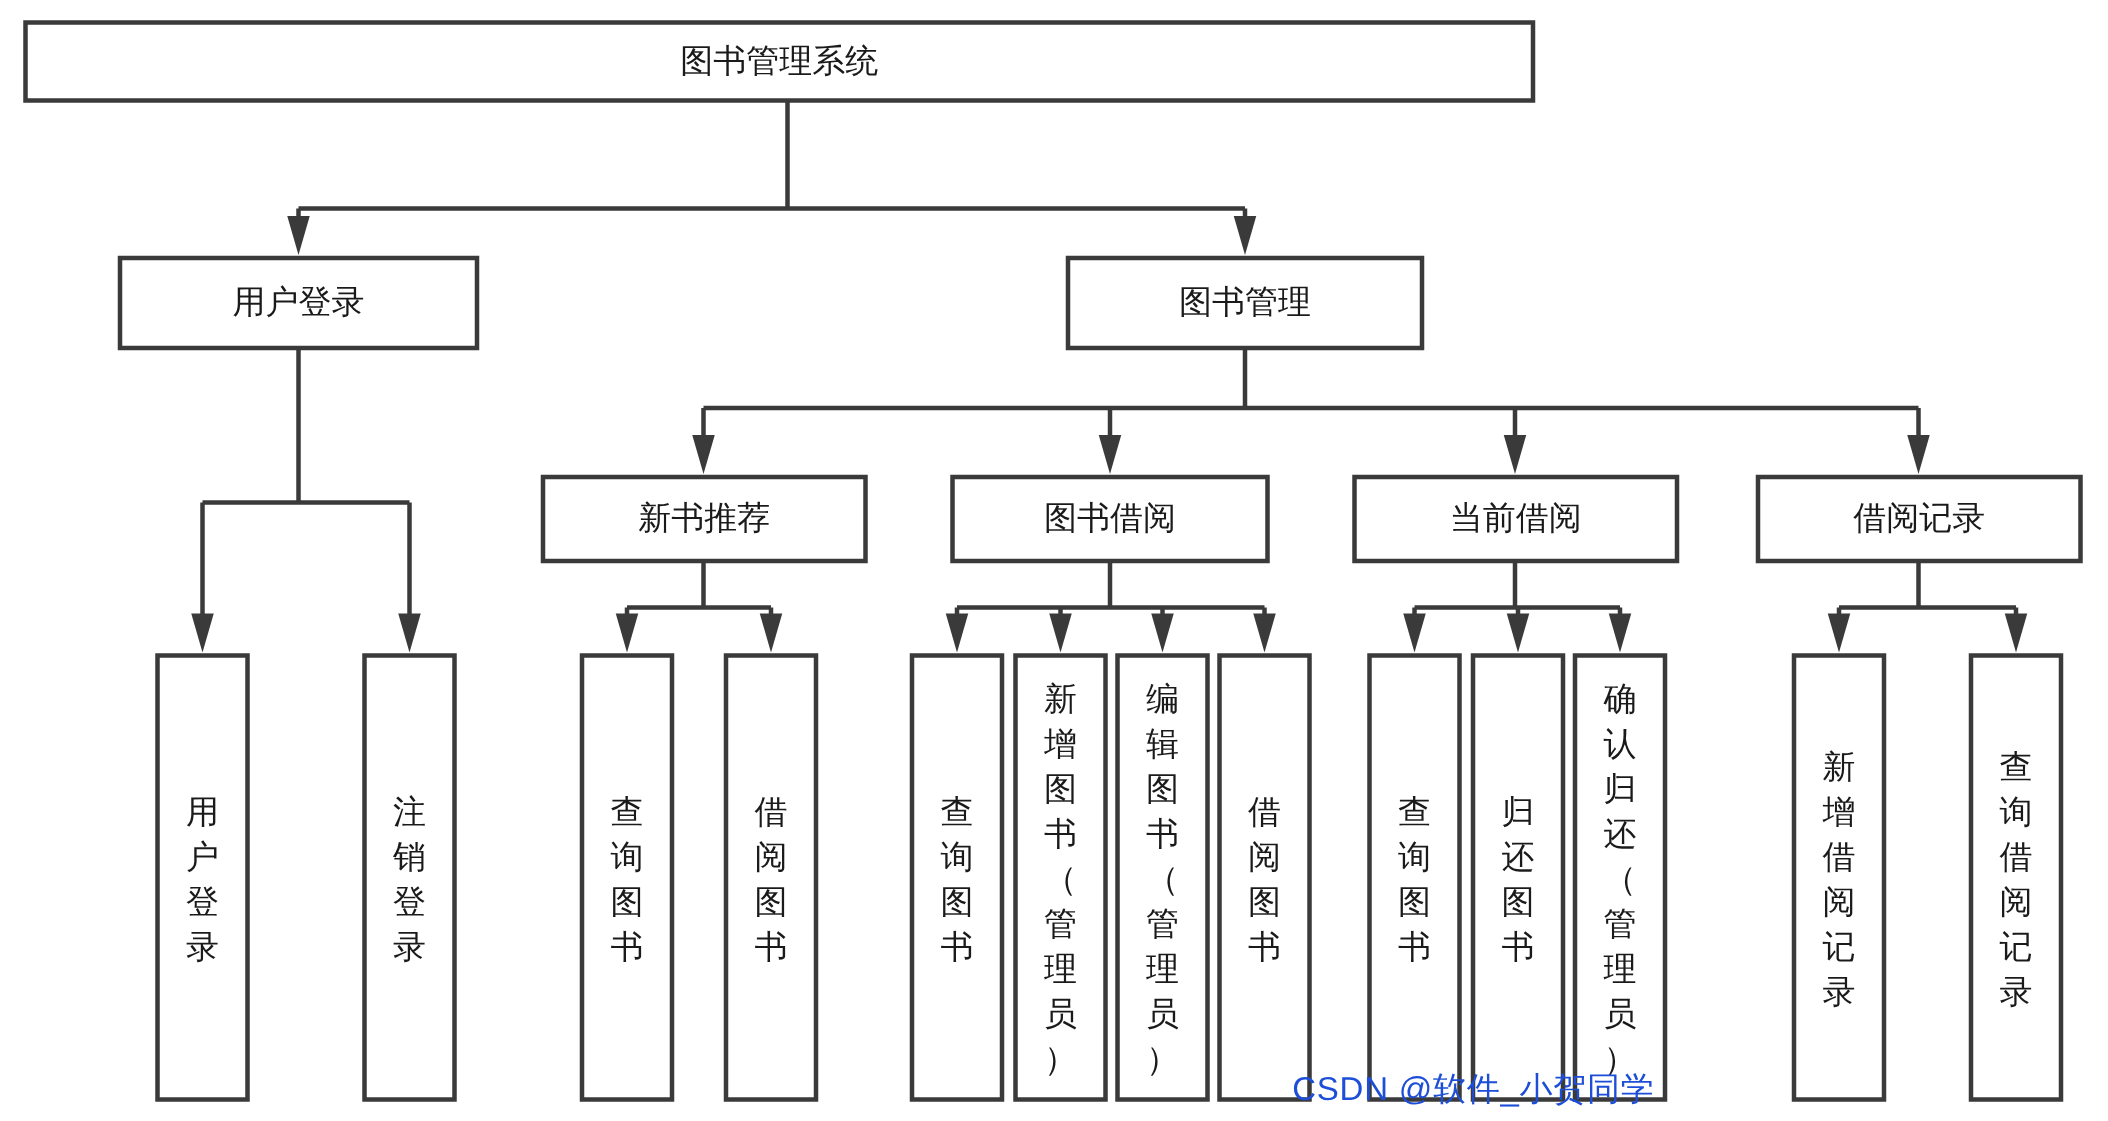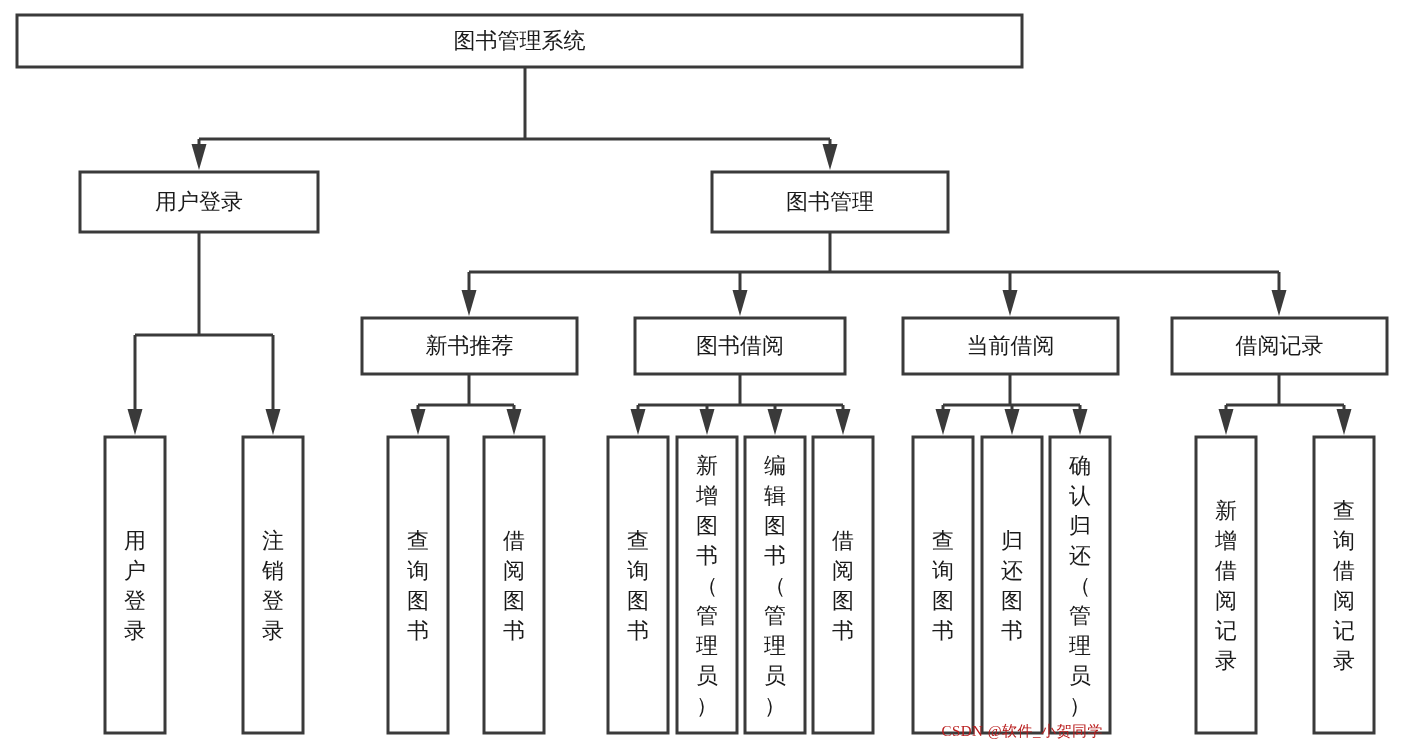--- a/index.html
+++ b/index.html
@@ -51,23 +51,23 @@
   .node-label-v {
     font-family: "Liberation Sans", "DejaVu Sans", sans-serif;
     font-size: 22px;
     fill: #1a1a1a;
     text-anchor: middle;
   }
   .watermark-text {
     position: absolute;
     right: 14px;
     bottom: 6px;
-    font-family: Liberation Serif, serif;
-    font-size: 15px;
-    color: #b91c1c;
+    font-family: Liberation Sans, sans-serif;
+    font-size: 22px;
+    color: #1d4ed8;
     white-space: nowrap;
     letter-spacing: 0.5px;
     user-select: none;
   }
 </style>
 </head>
 <body>
 
 <div id="diagram-root">
   <svg class="diagram-canvas" viewBox="0 0 1405 747">

